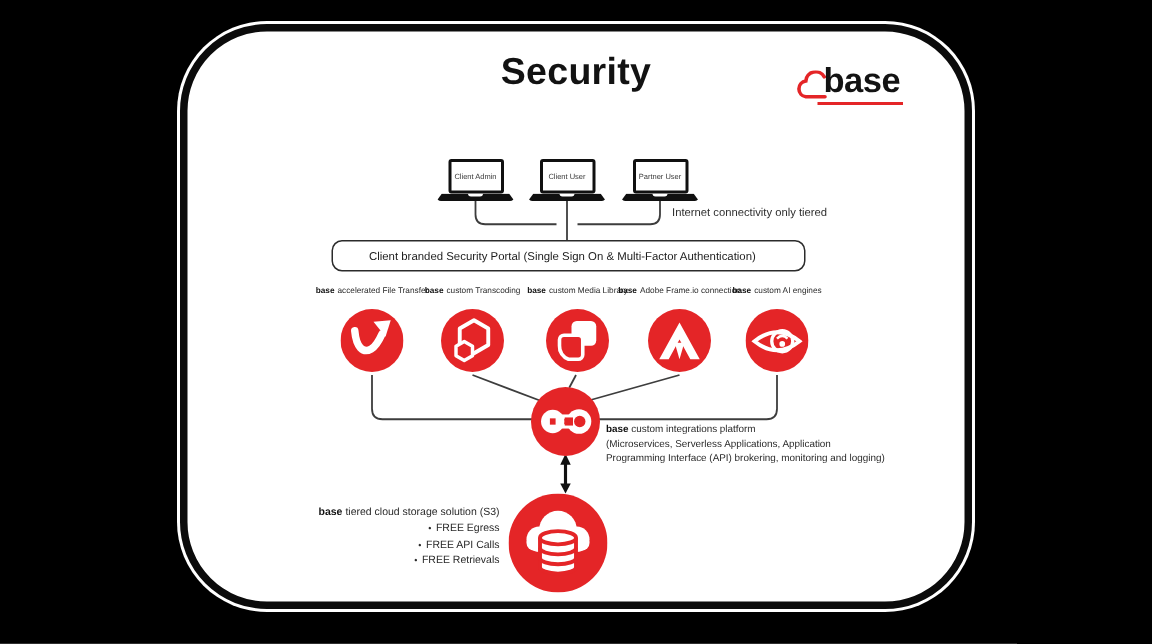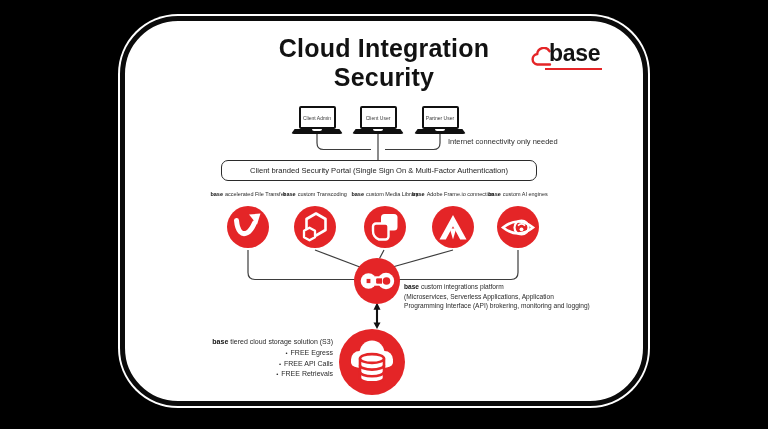--- a/index.html
+++ b/index.html
@@ -37,22 +37,22 @@
     clip-path:polygon(7% 0,93% 0,100% 100%,0 100%);border-radius:0 0 3px 3px;
   }
   .lt-base::after{
     content:"";position:absolute;left:50%;top:0;transform:translateX(-50%);
     width:10px;height:2.2px;background:#fff;border-radius:0 0 2px 2px;
   }
   .net-note{position:absolute;left:448px;top:137px;font-size:7.5px;color:#2e2e2e;}
   .portal{
     position:absolute;left:221px;top:160px;width:316px;height:21px;box-sizing:border-box;
     background:#fff;border:1.2px solid #2b2b2b;border-radius:7px;
-    display:flex;align-items:center;justify-content:center;
-    font-size:7.6px;color:#1c1c1c;white-space:nowrap;
+    display:flex;align-items:center;
+    font-size:7.6px;color:#1c1c1c;white-space:nowrap;padding-left:24px;
   }
   
   .svc-label{position:absolute;top:191px;width:100px;text-align:center;font-size:5.5px;color:#2a2a2a;white-space:nowrap;}
   .svc-label .b{font-weight:700;color:#111;}
   .svc-label .lbl{margin-left:2px;}
   .svc-icon{position:absolute;top:206px;width:42px;height:42px;}
   .plat-icon{position:absolute;left:354px;top:258px;width:46px;height:46px;}
   .plat-text{position:absolute;left:404px;top:282px;font-size:6.6px;line-height:9.6px;color:#2a2a2a;white-space:nowrap;}
   .plat-text .b{font-weight:700;color:#111;}
   .stor-text{position:absolute;right:435px;top:337px;text-align:right;font-size:7px;line-height:10.8px;color:#2a2a2a;white-space:nowrap;}
@@ -86,21 +86,20 @@
     <path class="ln" d="M384,250 L379.5,258.5"></path>
 
     <g>
       <line x1="377" y1="308.5" x2="377" y2="324.5" stroke="#111" stroke-width="2.1"></line>
       <polygon points="377,302.5 373.5,309.8 380.5,309.8" fill="#111"></polygon>
       <polygon points="377,329 373.5,322.4 380.5,322.4" fill="#111"></polygon>
     </g>
   </svg>
 
   <div class="title">
-    <div>Cloud Integration</div>
     <div>Security</div>
   </div>
 
   <div class="logo">
     <svg class="logo-cloud" viewBox="0 0 24 21">
       <path d="M21,17.5 H8.2 A5.3,5.3 0 0 1 8.2,7 A6.6,6.6 0 0 1 20.5,4.2" fill="none" class="red-s" stroke-width="2.4" stroke-linecap="round"></path>
     </svg>
     <span class="logo-text">base</span>
   </div>
 
@@ -116,21 +115,21 @@
     </div>
     <div class="lt-base"></div>
   </div>
   <div class="laptop" style="left:414px;">
     <div class="lt-screen">
       <span class="lt-label">Partner User</span>
     </div>
     <div class="lt-base"></div>
   </div>
 
-  <div class="net-note">Internet connectivity only needed</div>
+  <div class="net-note">Internet connectivity only tiered</div>
 
   <div class="portal">
     <span>Client branded Security Portal (Single Sign On &amp; Multi-Factor Authentication)</span>
   </div>
 
   <div class="svc-label" style="left:198px;">
     <span class="b">base</span><span class="lbl">accelerated File Transfer</span>
   </div>
   <div class="svc-label" style="left:265px;">
     <span class="b">base</span><span class="lbl">custom Transcoding</span>

